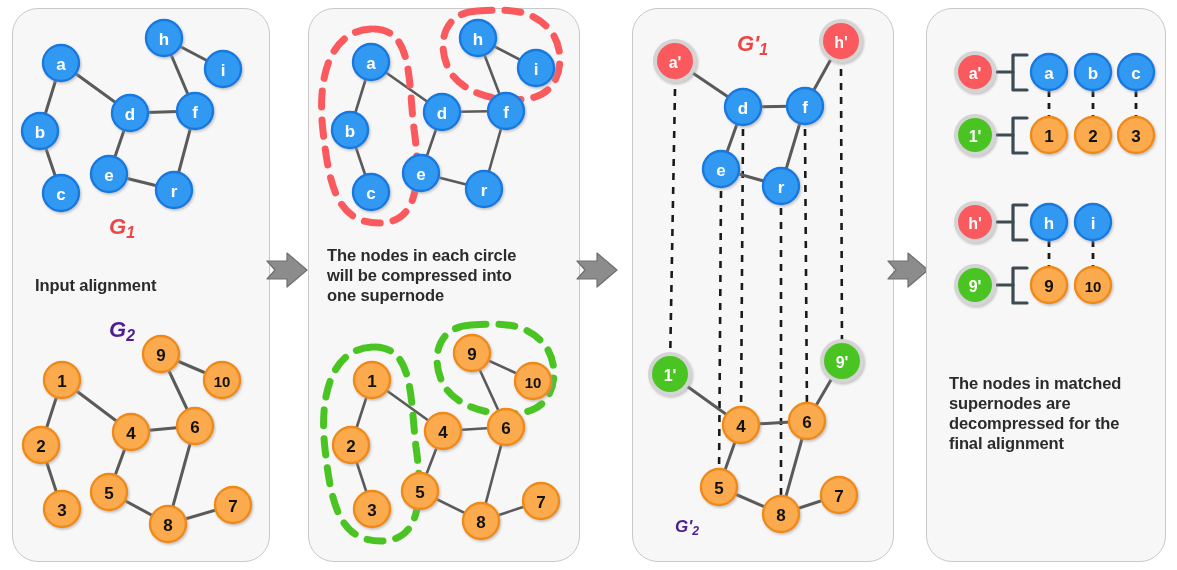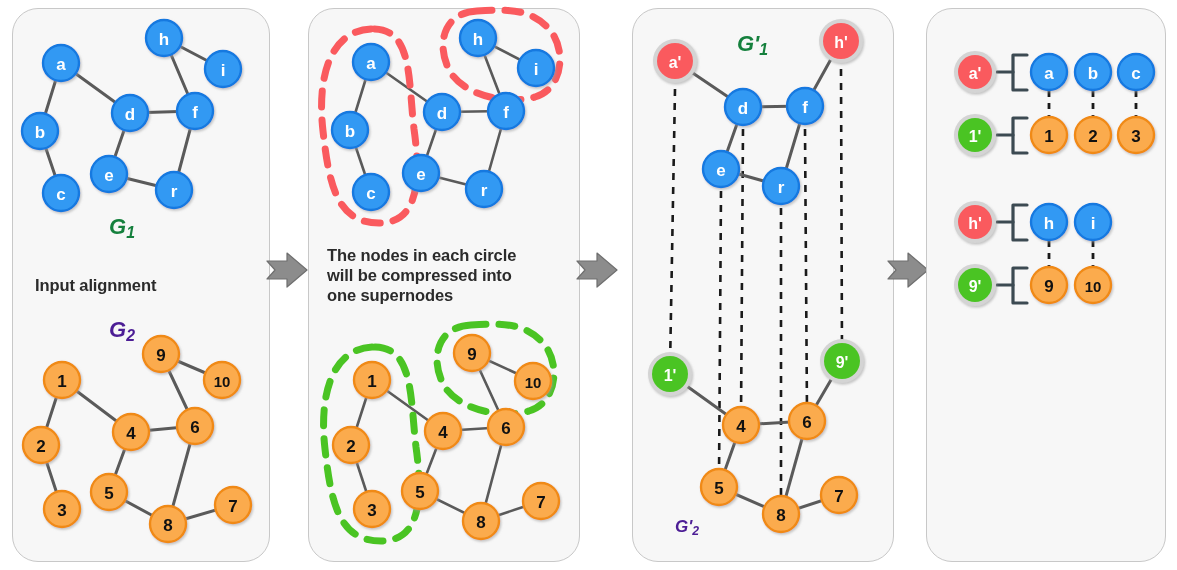--- a/index.html
+++ b/index.html
@@ -18,21 +18,21 @@
     color:#2b2b2b;
     font-weight:bold;
     font-size:16.5px;
     line-height:20px;
     letter-spacing:-0.1px;
     white-space:pre-line;
   }
   .arrow{position:absolute;}
   .glabel{position:absolute;font-style:italic;font-weight:bold;}
   .glabel .sub{font-size:0.72em;vertical-align:-0.25em;font-style:italic;}
-  .g1c{color:#15803d;}
+  .g1c{color:#ef4444;}
   .g2c{color:#4c1d95;}
   text{font-family:"Liberation Sans",sans-serif;}
 </style>
 </head>
 <body>
 
 <div class="stage">
 
   <div class="panel" style="left:12px;top:8px;width:258px;height:554px;">
     <svg class="panel-svg" width="258" height="554" viewBox="0 0 258 554">
@@ -283,21 +283,21 @@
         </g>
         <g>
           <circle cx="224" cy="372" r="18" fill="#fbab4e" stroke="#f08a18" stroke-width="2.4" filter="url(#sh)"></circle>
           <text x="224" y="379" text-anchor="middle" fill="#111111" font-size="15" font-weight="bold">10</text>
         </g>
       </g>
     </svg>
 
     <div class="caption" style="left:18px;top:236px;width:250px;">The nodes in each circle
 will be compressed into
-one supernodes</div>
+one supernode</div>
   </div>
 
   <div class="arrow" style="left:575px;top:248px;width:44px;height:44px;">
     <svg width="44" height="44" viewBox="0 0 44 44">
       <path d="M2 13 L22 13 L22 5 L42 22 L22 39 L22 31 L2 31 L10 22 Z" fill="#8c8c8c" stroke="#6f6f6f" stroke-width="1.2" stroke-linejoin="round"></path>
     </svg>
   </div>
 
   <div class="panel" style="left:632px;top:8px;width:262px;height:554px;">
     <svg class="panel-svg" width="262" height="554" viewBox="0 0 262 554">
@@ -502,15 +502,19 @@
           <circle cx="122" cy="276" r="18" fill="#fbab4e" stroke="#f08a18" stroke-width="2.4" filter="url(#sh)"></circle>
           <text x="122" y="283" text-anchor="middle" fill="#111111" font-size="17" font-weight="bold">9</text>
         </g>
         <g>
           <circle cx="166" cy="276" r="18" fill="#fbab4e" stroke="#f08a18" stroke-width="2.4" filter="url(#sh)"></circle>
           <text x="166" y="283" text-anchor="middle" fill="#111111" font-size="15" font-weight="bold">10</text>
         </g>
       </g>
     </svg>
 
+    <div class="caption" style="left:22px;top:364px;width:212px;">The nodes in matched
+supernodes are
+decompressed for the
+final alignment</div>
   </div>
 
 </div>
 
 </body></html>

